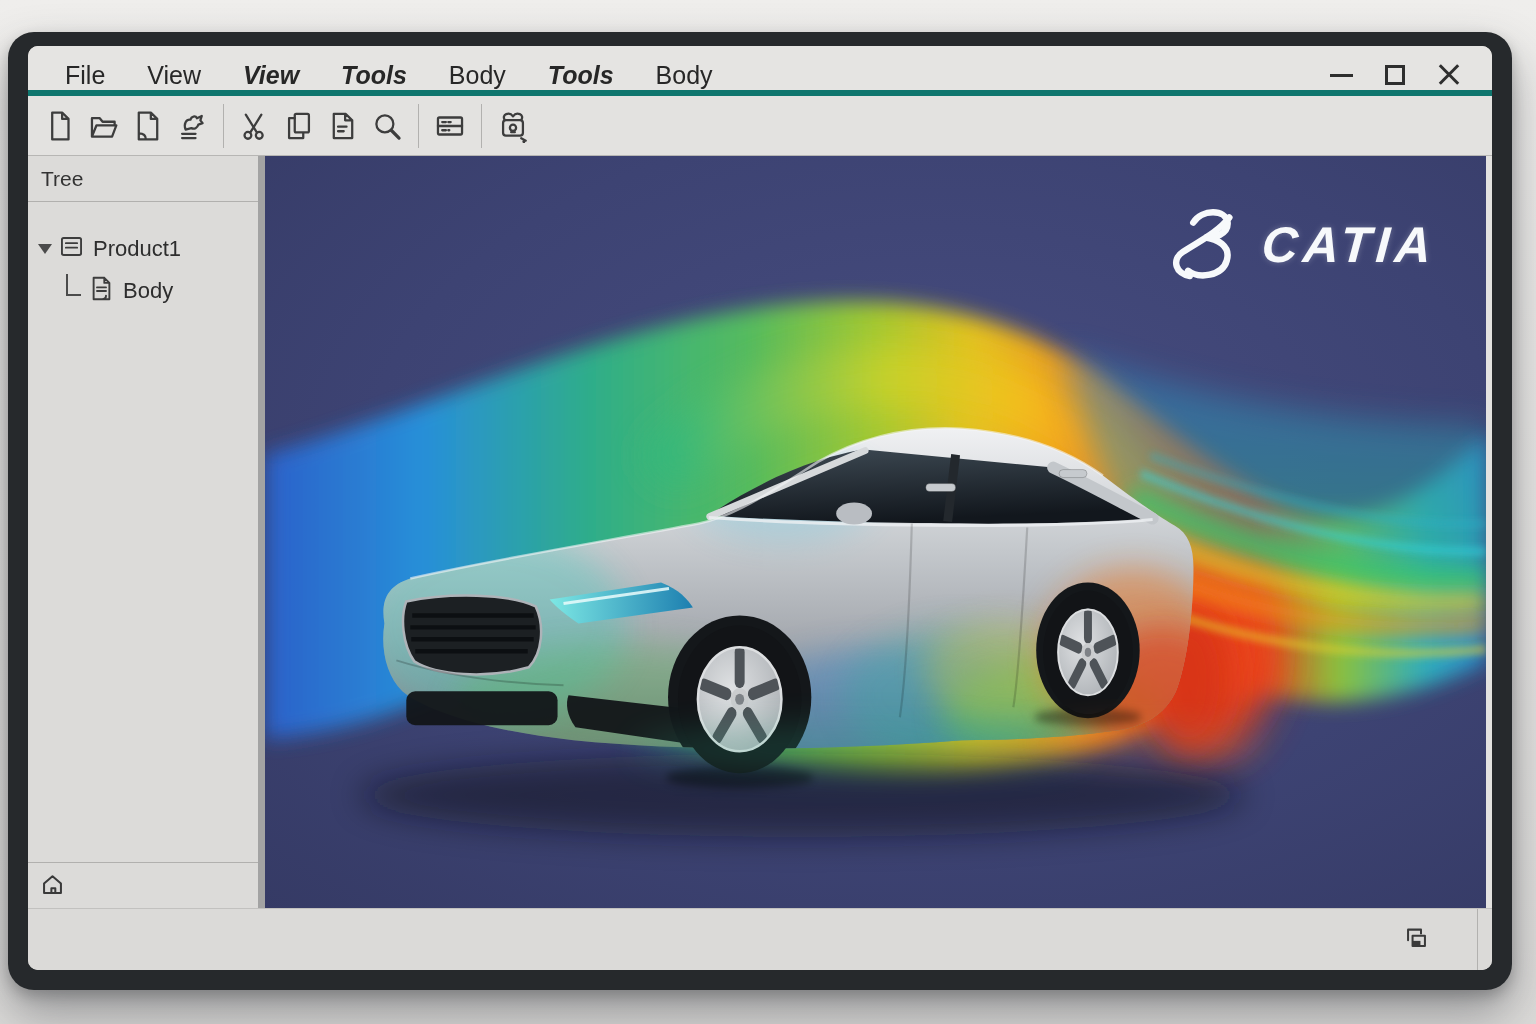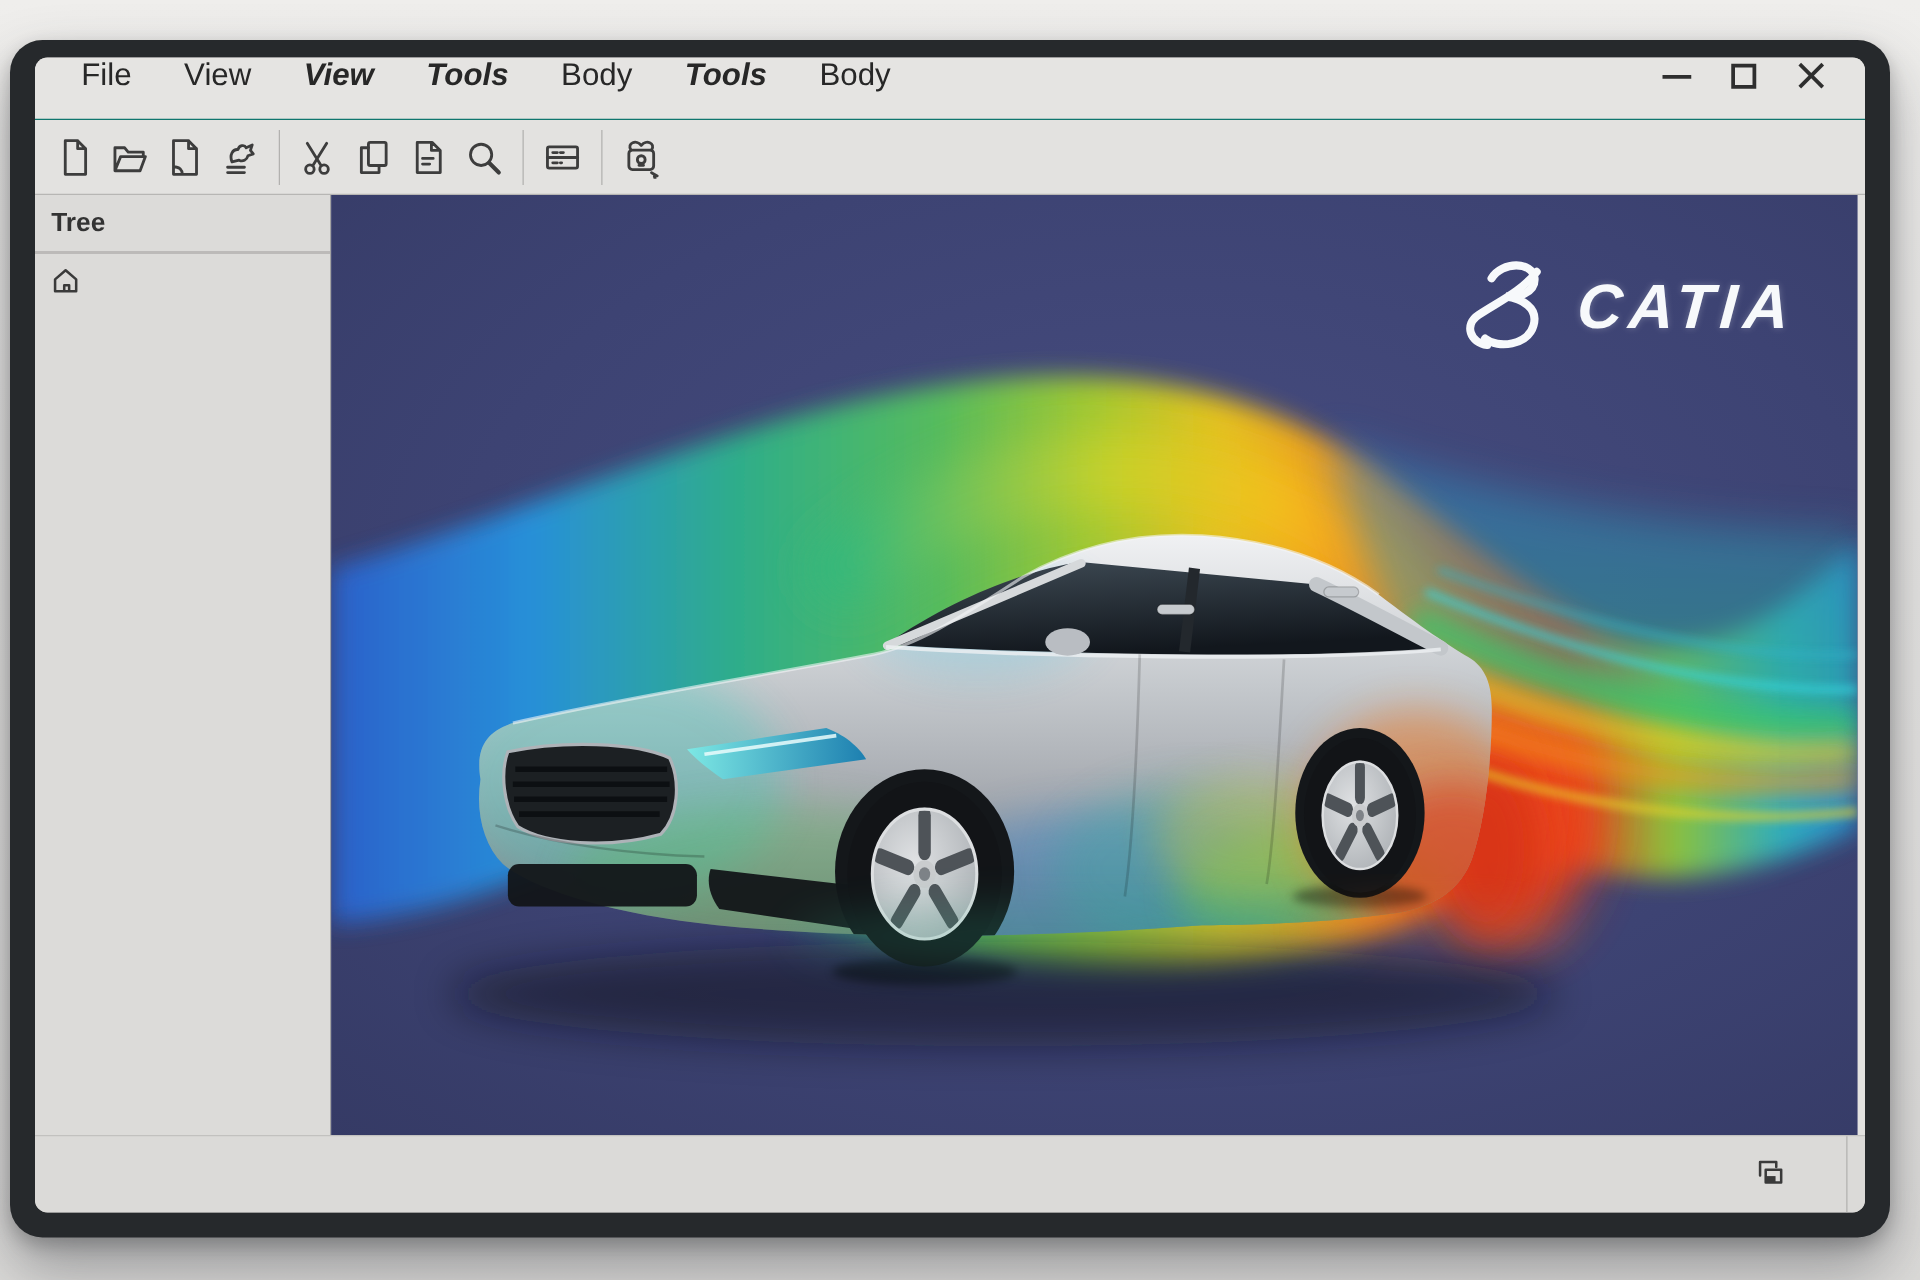--- a/index.html
+++ b/index.html
@@ -8,22 +8,22 @@
     background: linear-gradient(#efeeec, #e3e2e0 70%, #dcdbd9); }
 
   .window { position:absolute; left:8px; top:32px; width:1504px; height:958px;
     background:#26292c; border-radius:26px;
     padding:14px 20px 20px 20px;
     box-shadow:0 24px 48px rgba(50,52,60,.42), 0 6px 14px rgba(0,0,0,.22); }
   .window-inner { width:100%; height:100%; background:#e3e2e0; border-radius:10px;
     overflow:hidden; display:flex; flex-direction:column; }
 
   
-  .menubar { height:50px; flex:0 0 50px; display:flex; align-items:flex-start;
-    background:#e5e4e2; border-bottom:1px solid #0f766e; padding:0 16px; }
+  .menubar { height:50px; flex:0 0 50px; display:flex; align-items:flex-end;
+    background:#e5e4e2; border-bottom:6px solid #0f766e; padding:0 16px; }
   .menu-item { padding:0 21px; font-size:25px; color:#272727; cursor:default; }
   .menu-item.md { font-weight:600;font-style:italic; }
   .win-controls { margin-left:auto; display:flex; align-items:center; gap:24px; padding-right:12px; }
   .win-btn { width:30px; height:30px; display:flex; align-items:center; justify-content:center; position:relative; }
   .glyph-min { width:23px; height:3px; background:#2e2e2e; }
   .glyph-max { width:20px; height:20px; border:3px solid #2e2e2e; }
   .glyph-close { width:30px; height:30px; position:relative; }
   .glyph-close::before, .glyph-close::after { content:""; position:absolute; left:2px; top:13px;
     width:26px; height:3px; background:#2e2e2e; }
   .glyph-close::before { transform:rotate(45deg); }
@@ -34,21 +34,21 @@
     background:#e3e2e0; border-bottom:1px solid #b7b6b4; padding:0 10px; }
   .tool-btn { width:44px; height:46px; display:flex; align-items:center; justify-content:center; border-radius:4px; }
   .tool-btn svg { width:34px; height:34px; stroke:#3d3d3d; fill:none;
     stroke-width:1.6; stroke-linecap:round; stroke-linejoin:round; }
   .tb-sep { width:1px; height:44px; background:#b2b1af; margin:0 9px; }
 
   
   .main { flex:1 1 auto; display:flex; min-height:0; background:#e3e2e0; padding-right:6px; }
 
   .sidebar { width:237px; flex:0 0 237px; background:#dcdbd9;
-    border-right:1px solid #a3a3a3; display:flex; flex-direction:column;font-weight:bold; }
+    border-right:7px solid #a3a3a3; display:flex; flex-direction:column; }
   .sidebar-header { height:46px; flex:0 0 46px; display:flex; align-items:center;
     padding:0 13px; font-size:21px; color:#333; border-bottom:1px solid #b1b0ae; }
   .tree { flex:1 1 auto; padding:26px 8px 0 8px; font-size:22px; color:#2d2d2d; }
   .tree-row { display:flex; align-items:center; height:42px; }
   .caret-down { width:0; height:0; border-left:7px solid transparent; border-right:7px solid transparent;
     border-top:10px solid #4b4b4b; margin:0 6px 0 2px; }
   .tree-icon svg { width:27px; height:27px; stroke:#3d3d3d; fill:none;
     stroke-width:1.7; stroke-linecap:round; stroke-linejoin:round; }
   .tree-label { margin-left:8px; }
   .connector { width:15px; height:22px; border-left:2.5px solid #4b4b4b;
@@ -165,20 +165,41 @@
             <path d="M10.7 16.4h2.6 M17.8 20.6l3.2 1.8-1.6.3.4 1.3"></path>
           </svg>
       </span>
     </div>
 
     <div class="main">
 
       <div class="sidebar">
         <div class="sidebar-header">
           <span>Tree</span>
+        </div>
+        <div class="tree">
+          <div class="tree-row">
+            <span class="caret-down"></span>
+            <span class="tree-icon">
+              <svg viewBox="0 0 24 24">
+                  <rect x="3.5" y="4.5" width="17" height="15" rx="1.5"></rect>
+                  <path d="M7 9h10 M7 13h10"></path>
+                </svg>
+            </span>
+            <span class="tree-label">Product1</span>
+          </div>
+          <div class="tree-row">
+            <span class="connector"></span>
+            <span class="tree-icon">
+              <svg viewBox="0 0 24 24">
+                  <path d="M5 2.5h9.5l4.5 4.5v14.5H5z M14.5 2.5V7H19 M8 11h8 M8 14.2h8 M12.5 21.5c2.5 0 3.5-1.2 3.5-3"></path>
+                </svg>
+            </span>
+            <span class="tree-label">Body</span>
+          </div>
         </div>
         <div class="sidebar-footer">
           <span>
             <svg viewBox="0 0 24 24">
                 <path d="M4.5 20.5V12l7.5-6.5L19.5 12v8.5z M11 20.5v-4.3h3.5v4.3"></path>
               </svg>
           </span>
         </div>
       </div>
 

